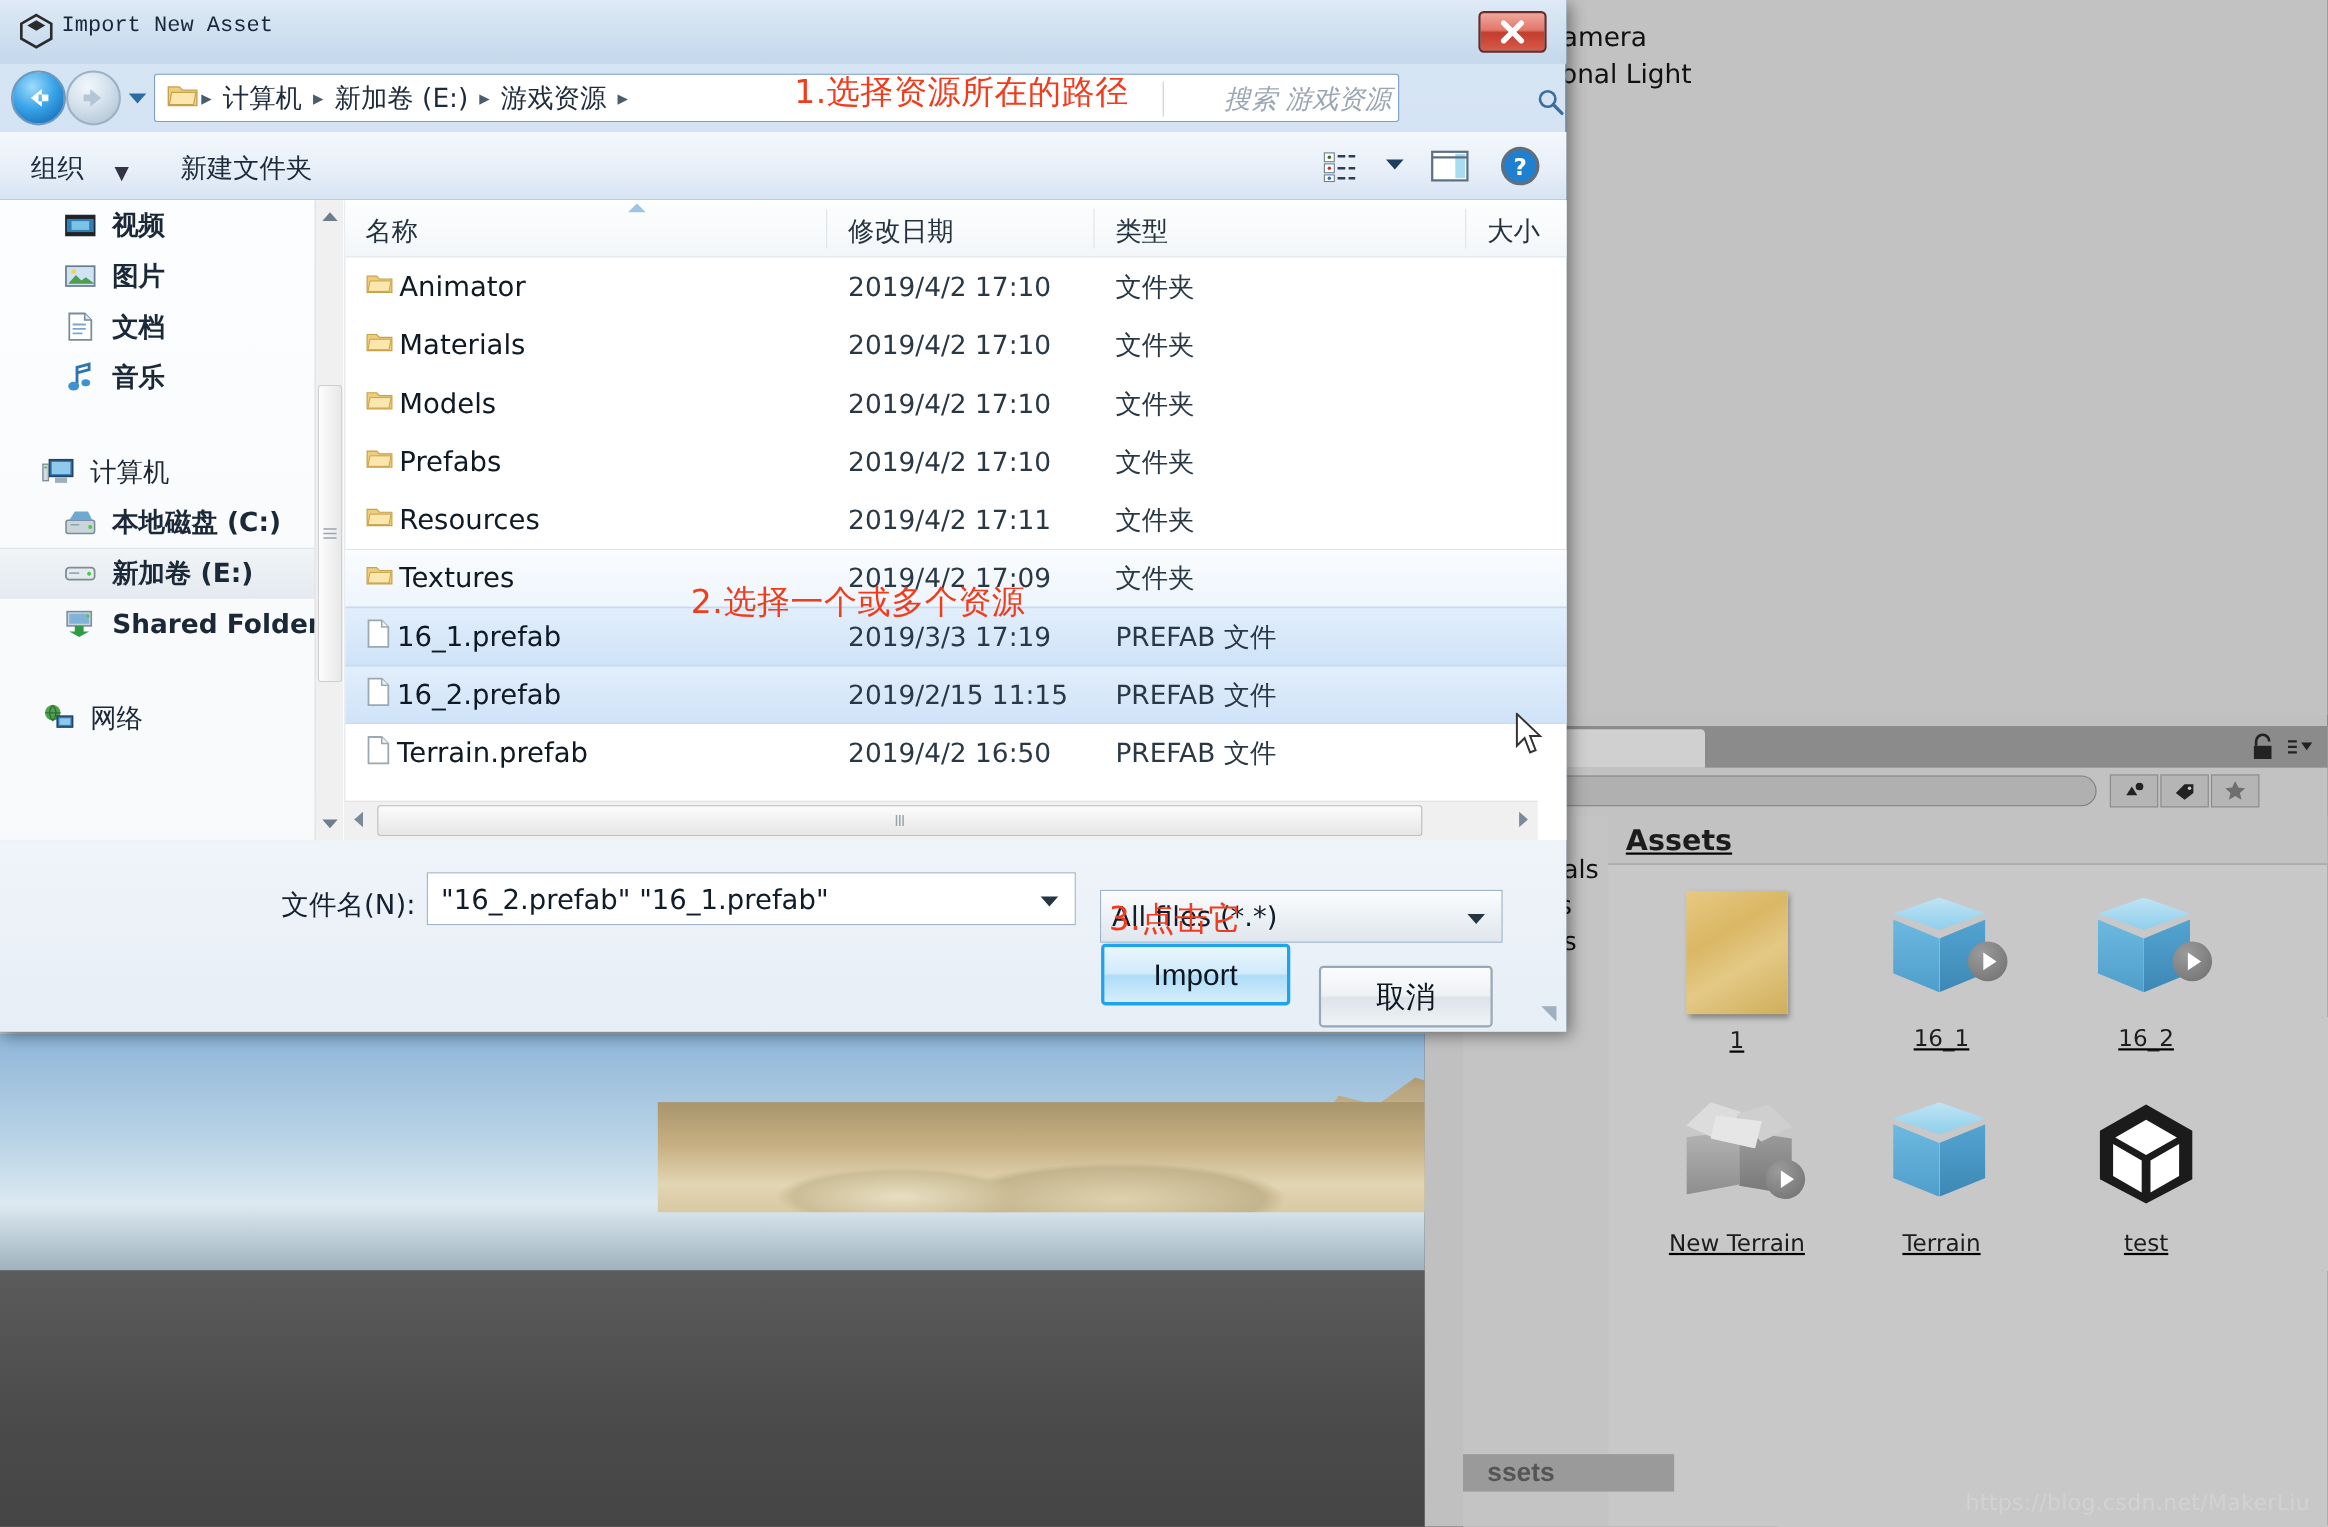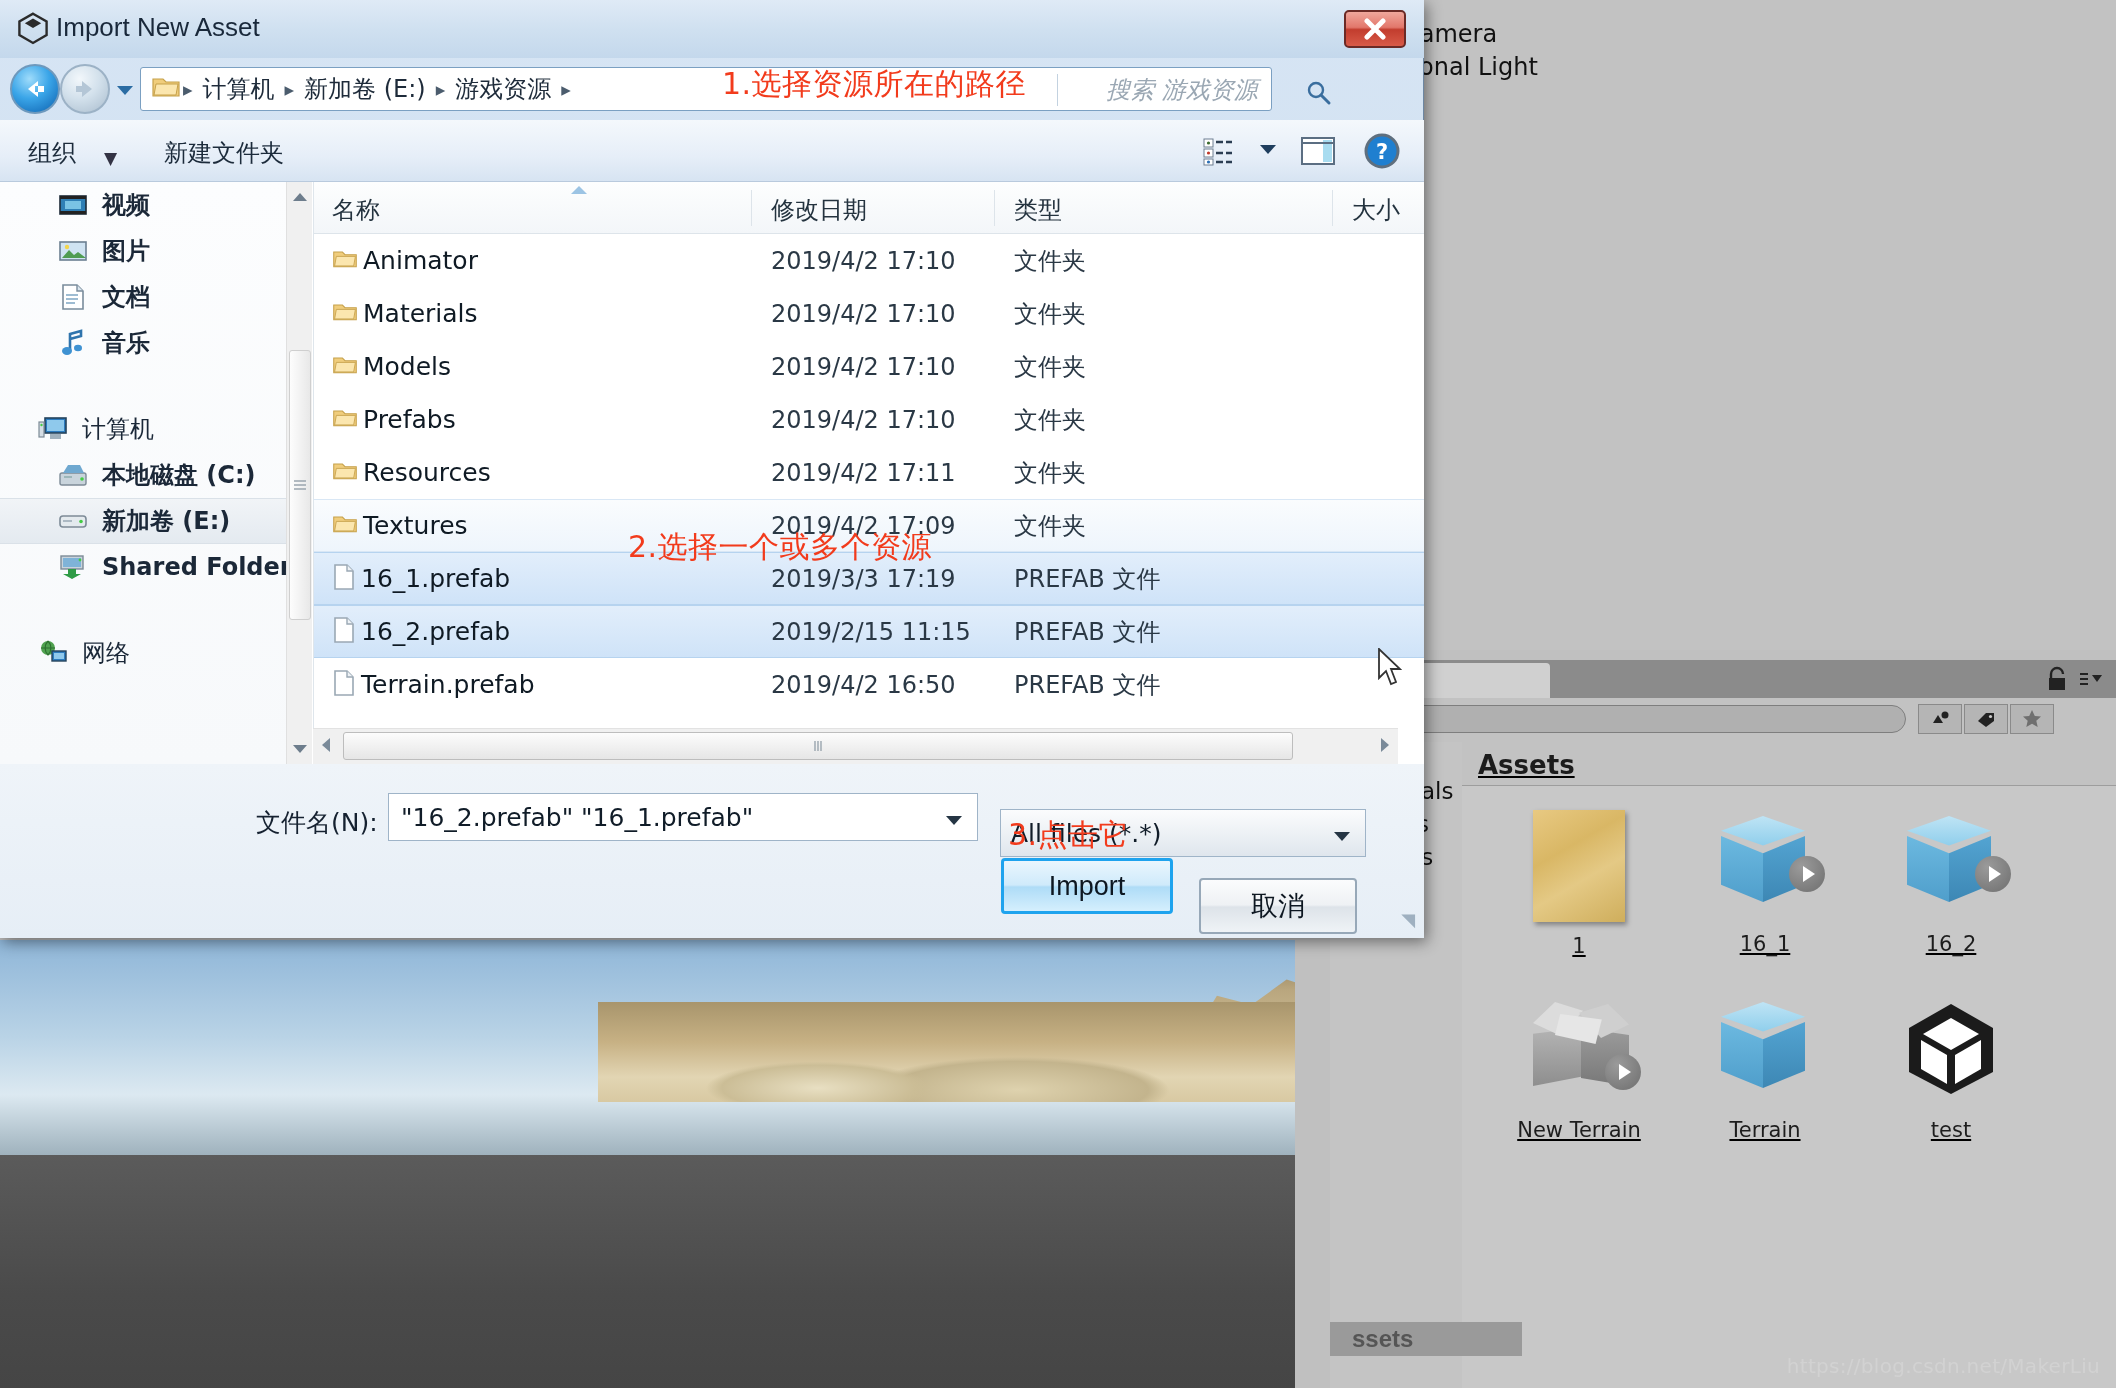--- a/index.html
+++ b/index.html
@@ -113,44 +113,44 @@
   
   #dialog {
     position: absolute; left: 0px; top: 0px; width: 1424px; height: 938px;
     background: linear-gradient(180deg,#d7e5f4 0%,#cfe0f1 40%,#c3d7ea 100%);
     border: 1px solid #6d87a3; border-top: none; border-left: none;
     box-shadow: 3px 4px 14px rgba(0,0,0,.45);
   }
   .titlebar { position: absolute; left: 0; top: 0; width: 1424px; height: 58px;
     background: linear-gradient(180deg,#dfeaf6 0%,#cfe0f0 52%,#c4d8ec 100%); }
   .title-ico { position: absolute; left: 16px; top: 11px; width: 34px; height: 34px; }
-  .title-txt { position: absolute; left: 56px; top: 12px; font-size: 26px; color: #19283a;
-    font-family: Liberation Sans, sans-serif; }
+  .title-txt { position: absolute; left: 56px; top: 12px; font-size: 20px; color: #19283a;
+    font-family: Liberation Mono, monospace; }
   .btn-close { position: absolute; right: 18px; top: 10px; width: 62px; height: 38px;
     background: linear-gradient(180deg,#f0a79c 0%,#e2776b 45%,#c23d2e 52%,#d85a48 100%);
     border: 2px solid #6b2a26; border-radius: 5px; display: flex; align-items:center; justify-content:center; }
   .btn-close svg { display:block; }
 
   .navbar { position: absolute; left: 0; top: 58px; width: 1424px; height: 62px; }
   .navcircle { position: absolute; width: 50px; height: 50px; border-radius: 50%; top: 6px; }
   .nav-back { left: 10px;
     background: radial-gradient(circle at 38% 28%, #9fdcfb 0%, #3aa5e8 45%, #0b5fae 100%);
     border: 2px solid #6e99bd; display:flex; align-items:center; justify-content:center; }
   .nav-fwd { left: 60px;
     background: radial-gradient(circle at 38% 28%, #f2f7fb 0%, #d3e1ec 45%, #a9bccd 100%);
     border: 2px solid #9cb2c6; display:flex; align-items:center; justify-content:center; }
   .nav-drop { position: absolute; left: 116px; top: 24px; }
   .addrbar { position: absolute; left: 140px; top: 9px; width: 1132px; height: 44px;
      background: #fff; border: 1px solid #7ba0c2; border-radius: 3px; display: flex; align-items: center; }
   .addr-folder { margin-left: 10px; }
   .crumb { font-size: 24px; color: #1e2b3a; font-family:"DejaVu Sans",sans-serif; padding: 0 8px; white-space: nowrap;}
   .crumb-sep { color: #4b5c6d; font-size: 19px; padding: 0 2px; }
   .addr-sep { position:absolute; left:916px; top:6px; width:1px; height:32px; background:#c3d2e0; }
-  .addr-search { position: absolute; left: 881px; top: 4px; width: 320px; height: 36px;
-     display: flex; align-items: center; justify-content: center; }
+  .addr-search { position: absolute; left: 972px; top: 4px; width: 320px; height: 36px;
+     display: flex; align-items: center; }
   .addr-search-txt { font-size: 24px; color: #9aa7b3; font-family:"DejaVu Sans",sans-serif;
      font-style: italic; white-space: nowrap; }
   .addr-mag { position: absolute; right: 10px; top: 8px; }
 
   .toolbar { position: absolute; left: 0; top: 120px; width: 1424px; height: 62px;
     background: linear-gradient(180deg,#f4f8fc 0%,#e6eef8 60%,#d7e4f2 100%); border-bottom: 1px solid #b9cadd; }
   .tb-item { position: absolute; font-size: 24px; color: #1c2b3b; font-family:"DejaVu Sans",sans-serif; top: 17px; }
   .tb-organize { left: 28px; }
   .tb-caret { left: 104px; top: 28px; }
   .tb-newfolder { left: 164px; }

